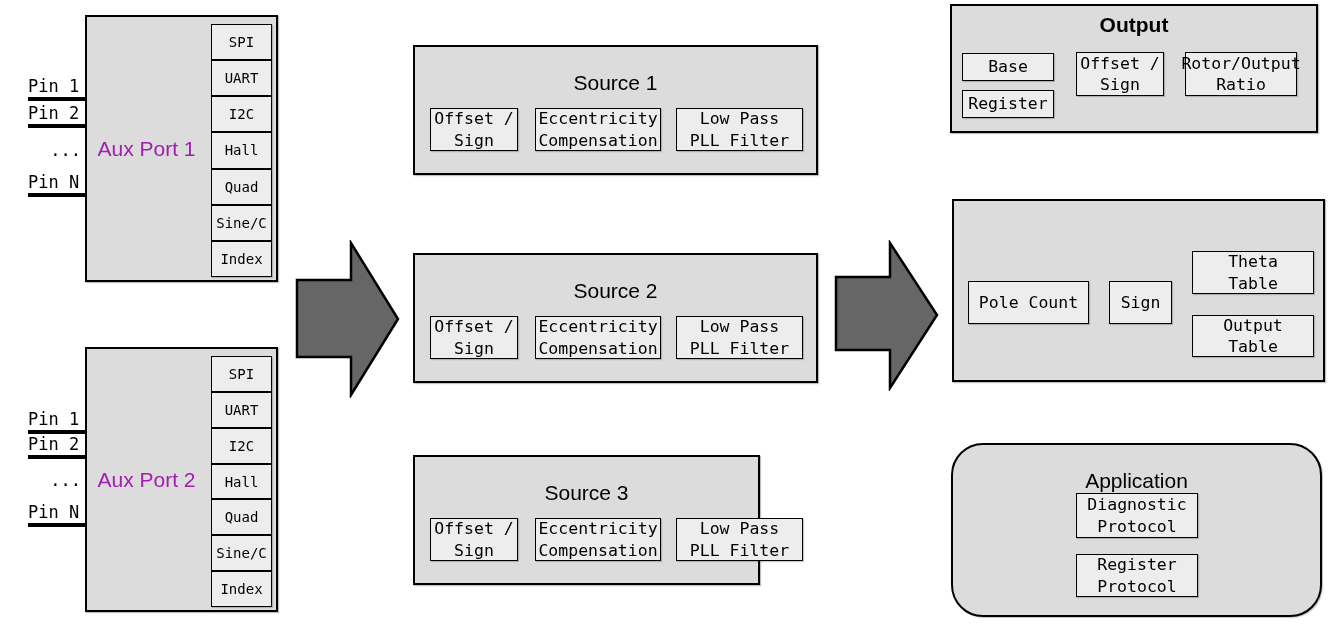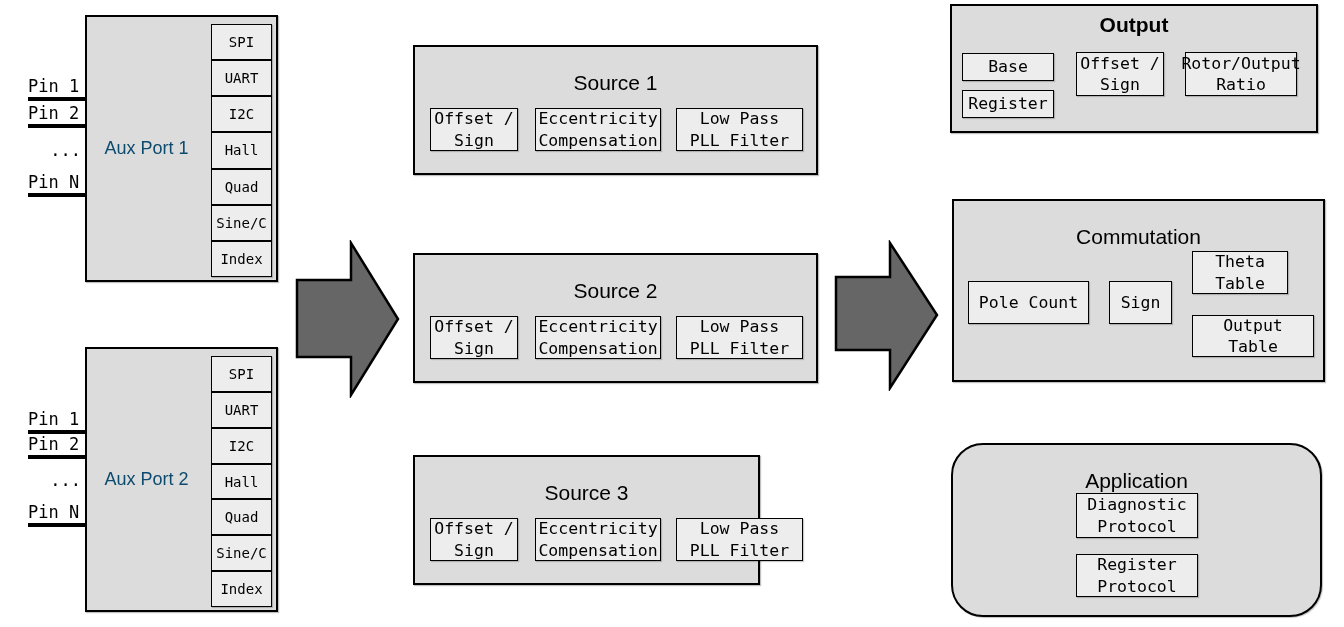--- a/index.html
+++ b/index.html
@@ -34,21 +34,21 @@
   }
   .iface {
     height:40px; background:#ededed; border:1.5px solid #000; box-sizing:border-box;
     display:flex; align-items:center; justify-content:center;
     font-family:"DejaVu Sans Mono", monospace; font-size:14px; color:#000;
     box-shadow:1px 1px 1px rgba(0,0,0,0.2);
   }
   .port-label {
     position:absolute; left:2px; right:72px; top:0; bottom:0;
     display:flex; align-items:center; justify-content:center;
-    font-size:18px; color:#0c4a6e;
+    font-size:21px; color:#a21caf;
   }
 
   
   .pin {
     position:absolute; left:28px; width:57px; height:21px; line-height:20px;
     font-family:"DejaVu Sans Mono", monospace; font-size:17px; color:#000;
     border-bottom:4px solid #000;
   }
   .pin.noline { border-bottom:none; text-align:right; padding-right:4px; box-sizing:border-box; }
 
@@ -136,24 +136,23 @@
     <div class="block-title" style="padding-top:7px;font-weight:bold;">Output</div>
     <div class="mod" style="left:10px;  top:47px; width:92px;  height:28px;">Base</div>
     <div class="mod" style="left:10px;  top:84px; width:92px;  height:28px;">Register</div>
     <div class="mod" style="left:124px; top:46px; width:88px;  height:44px;">Offset /
 Sign</div>
     <div class="mod" style="left:233px; top:46px; width:112px; height:44px;">Rotor/Output
 Ratio</div>
   </div>
 
   <div class="block" style="left:952px; top:199px; width:373px; height:183px;">
-    <div class="block-title">Commutation</div>
     <div class="mod" style="left:14px;  top:80px;  width:121px; height:43px;">Pole Count</div>
     <div class="mod" style="left:155px; top:80px;  width:63px;  height:43px;">Sign</div>
-    <div class="mod" style="left:238px; top:50px;  width:96px; height:43px;">Theta
+    <div class="mod" style="left:238px; top:50px;  width:122px; height:43px;">Theta
 Table</div>
     <div class="mod" style="left:238px; top:114px; width:122px; height:42px;">Output
 Table</div>
   </div>
 
   <div class="block" style="left:951px; top:443px; width:371px; height:174px;border-radius:32px;">
     <div class="block-title">Application</div>
     <div class="mod" style="left:123px; top:48px;  width:122px; height:45px;">Diagnostic
 Protocol</div>
     <div class="mod" style="left:123px; top:109px; width:122px; height:43px;">Register

